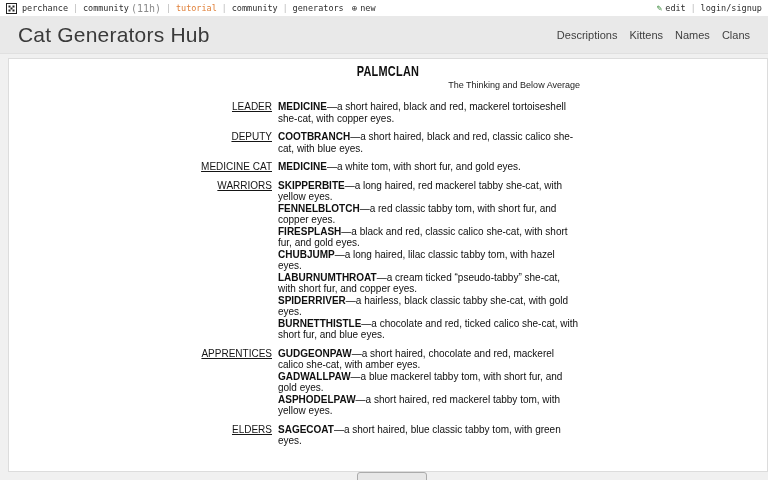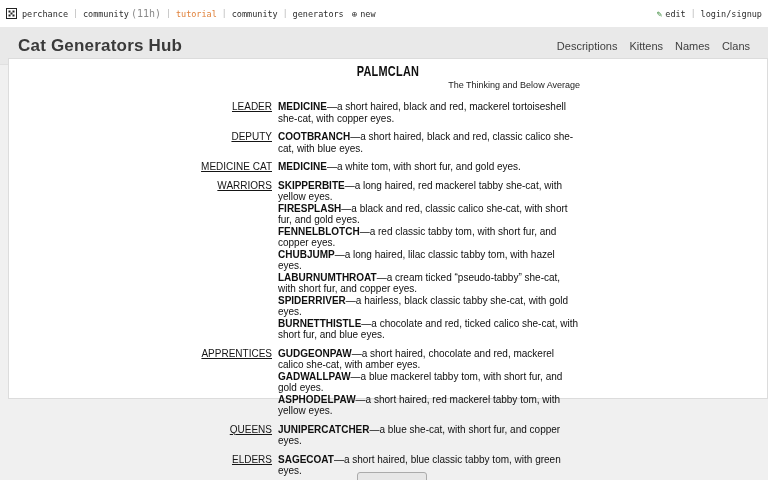--- a/index.html
+++ b/index.html
@@ -6,21 +6,21 @@
   html,body { width:768px; height:480px; overflow:hidden; }
   body {
     font-family:"Liberation Sans", sans-serif;
     background:#f0f0f0;
     position:relative;
     color:#111;
   }
 
   
   .topbar {
-    height:27px; background:#ffffff;
+    height:16px; background:#ffffff;
     display:flex; align-items:center;
     padding:0 6px;
     font-family:"DejaVu Sans Mono", monospace;
     font-size:8.5px; color:#2c2c2c;
     white-space:nowrap;
   }
   .topbar .spacer { flex:1; }
   .tb-sep { color:#b5b5b5; margin:0 5px; font-size:8px; }
   .tb-link { color:#2c2c2c; text-decoration:none; cursor:pointer; }
   .tb-link.orange { color:#e0813a; }
@@ -29,29 +29,29 @@
   .plus-icon { font-size:9px; margin:0 3px 0 8px; color:#2c2c2c; }
   .pencil-icon { font-size:9px; color:#3d8b3d; margin-right:3px; }
 
   
   .header {
     height:38px; background:#e9e9e9;
     display:flex; align-items:center;
     padding:0 18px;
     border-bottom:1px solid #e0e0e0;
   }
-  .header-title { font-size:17px; color:#3a3a3a; font-weight:700; letter-spacing:0.2px; }
+  .header-title { font-size:21px; color:#3a3a3a; font-weight:400; letter-spacing:0.2px; }
   .header-nav { margin-left:auto; display:flex; gap:12px; }
   .nav-link { font-size:11px; color:#3f3f3f; cursor:pointer; text-decoration:none; }
 
   
   .panel {
     position:absolute;
     left:8px; right:0;
-    top:58px; height:341px;
+    top:58px; height:414px;
     background:#ffffff;
     border:1px solid #dcdcdc;
   }
   .content {
     width:384px; margin:0 auto; padding-top:7px;
     font-size:10px; line-height:11.5px; color:#0f0f0f;
   }
   .clan-title {
     text-align:center; font-weight:bold; font-size:14px;
     letter-spacing:0.3px;
@@ -152,48 +152,40 @@
             <p class="cat-line"><b>MEDICINE</b><span>—a white tom, with short fur, and gold eyes.</span></p>
           </div>
   </div>
 
   <div class="sec-row">
     <div class="sec-role">
       <span class="role-label">WARRIORS</span>
     </div>
     <div class="sec-cats">
             <p class="cat-line"><b>SKIPPERBITE</b><span>—a long haired, red mackerel tabby she-cat, with yellow eyes.</span></p>
+            <p class="cat-line"><b>FENNELBLOTCH</b><span>—a red classic tabby tom, with short fur, and copper eyes.</span></p>
             <p class="cat-line"><b>FIRESPLASH</b><span>—a black and red, classic calico she-cat, with short fur, and gold eyes.</span></p>
-            <p class="cat-line"><b>FENNELBLOTCH</b><span>—a red classic tabby tom, with short fur, and copper eyes.</span></p>
             <p class="cat-line"><b>CHUBJUMP</b><span>—a long haired, lilac classic tabby tom, with hazel eyes.</span></p>
             <p class="cat-line"><b>LABURNUMTHROAT</b><span>—a cream ticked “pseudo-tabby” she-cat, with short fur, and copper eyes.</span></p>
             <p class="cat-line"><b>SPIDERRIVER</b><span>—a hairless, black classic tabby she-cat, with gold eyes.</span></p>
             <p class="cat-line"><b>BURNETTHISTLE</b><span>—a chocolate and red, ticked calico she-cat, with short fur, and blue eyes.</span></p>
           </div>
   </div>
 
   <div class="sec-row">
     <div class="sec-role">
       <span class="role-label">APPRENTICES</span>
     </div>
     <div class="sec-cats">
             <p class="cat-line"><b>GUDGEONPAW</b><span>—a short haired, chocolate and red, mackerel calico she-cat, with amber eyes.</span></p>
             <p class="cat-line"><b>GADWALLPAW</b><span>—a blue mackerel tabby tom, with short fur, and gold eyes.</span></p>
             <p class="cat-line"><b>ASPHODELPAW</b><span>—a short haired, red mackerel tabby tom, with yellow eyes.</span></p>
           </div>
   </div>
 
-  <div class="sec-row">
-    <div class="sec-role">
-      <span class="role-label">QUEENS</span>
-    </div>
-    <div class="sec-cats">
-            <p class="cat-line"><b>JUNIPERCATCHER</b><span>—a blue she-cat, with short fur, and copper eyes.</span></p>
-          </div>
-  </div>
 
   <div class="sec-row">
     <div class="sec-role">
       <span class="role-label">ELDERS</span>
     </div>
     <div class="sec-cats">
             <p class="cat-line"><b>SAGECOAT</b><span>—a short haired, blue classic tabby tom, with green eyes.</span></p>
           </div>
   </div>
 </div>

